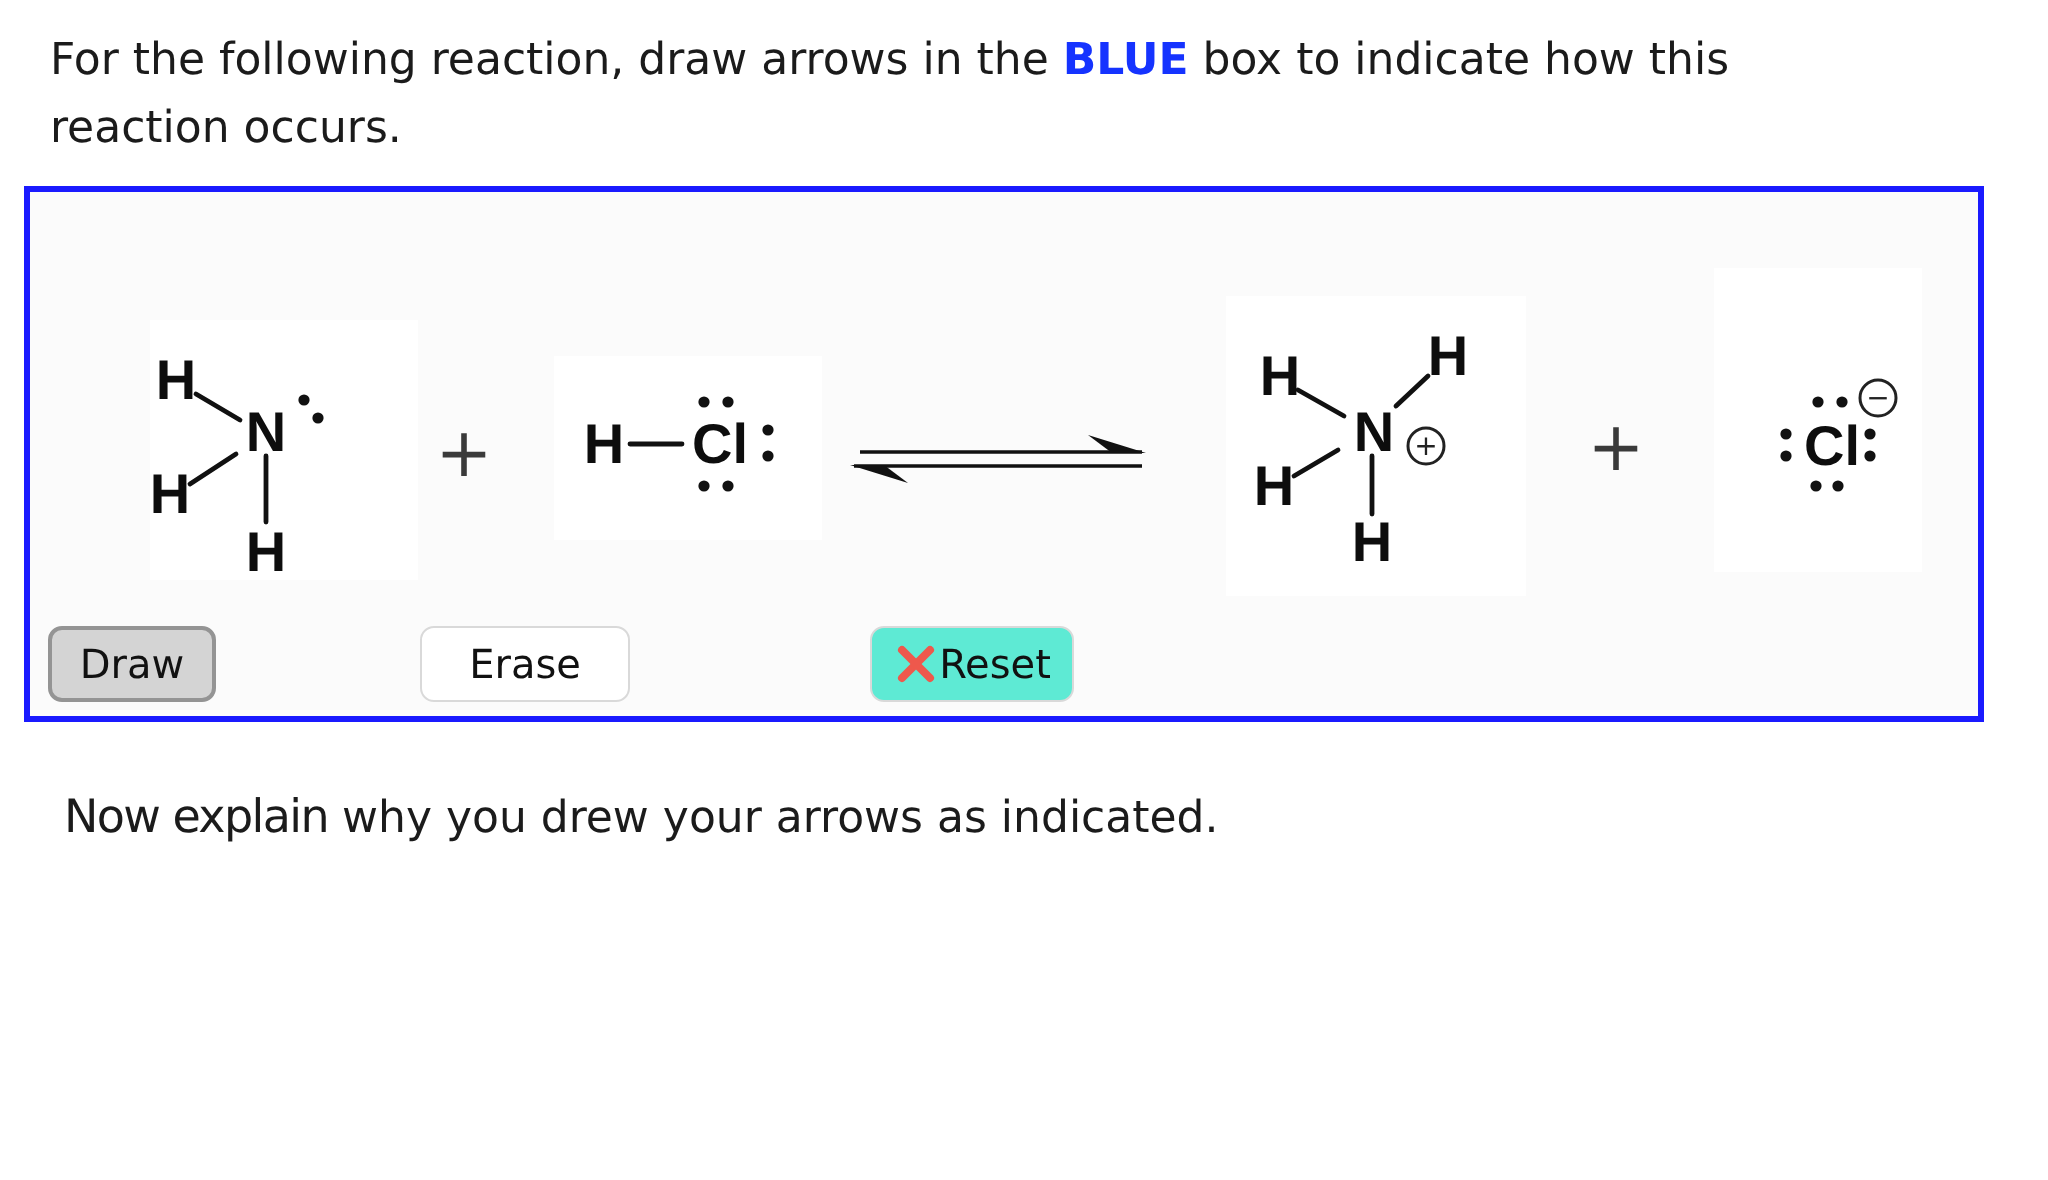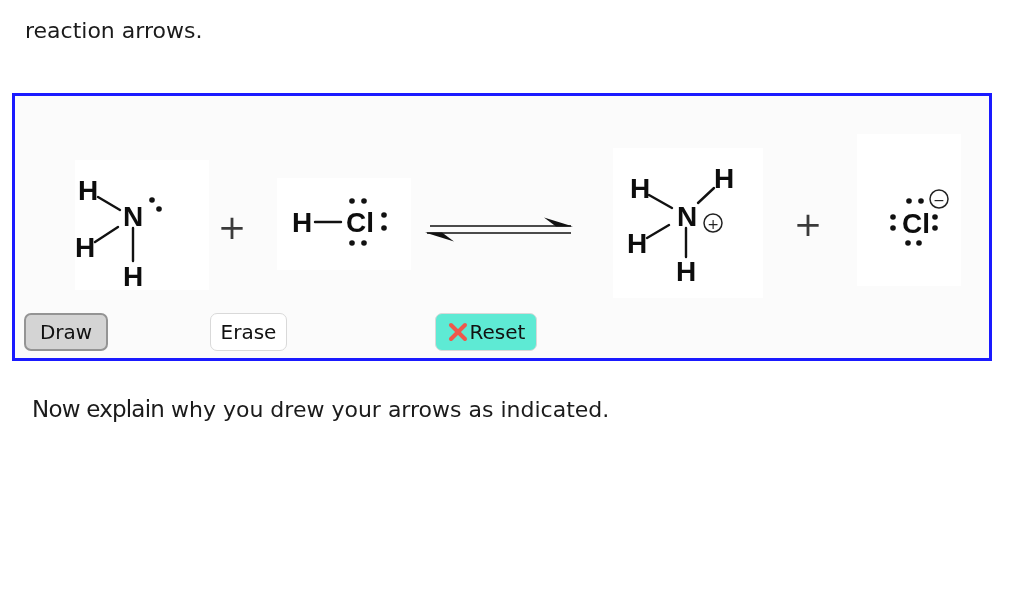--- a/index.html
+++ b/index.html
@@ -30,35 +30,36 @@
   .eqhead { fill:#111; stroke:none; }
   .canvas-rect { fill:#ffffff; }
 
   .btn {
     position:absolute; height:38px; box-sizing:border-box;
     display:flex; align-items:center; justify-content:center;
     font-size:20px; color:#111; border-radius:7px;
     font-family:"DejaVu Sans", sans-serif;
   }
   .btn-draw  { left:9px;   top:217px; width:84px;  background:#d4d4d4; border:2px solid #949494; }
-  .btn-erase { left:195px; top:217px; width:77px;  background:#ffffff; border:1.5px solid #d9d9d9; }
+  .btn-erase { left:195px; top:217px; width:105px;  background:#ffffff; border:1.5px solid #d9d9d9; }
   .btn-reset { left:420px; top:217px; width:102px; background:#5eead4; border:1.5px solid #d9d9d9; }
   .reset-x { width:22px; height:22px; margin-right:1px; flex:0 0 auto; }
 
   .followup {
     position:absolute; left:32px; top:396px;
     font-size:22px; color:#1b1b1b;
   }
   .followup .lead { font-size:23px; letter-spacing:-0.8px; }
 </style>
 </head>
 <body>
 
 <div class="instruction">
-  <div>reaction arrows.</div>
+  <div><span>For the following reaction, draw arrows in the </span><span class="hl">BLUE</span><span> box to indicate how this</span></div>
+  <div>reaction occurs.</div>
 </div>
 
 <div class="reaction-box">
 
   <svg class="reaction-svg" width="974" height="262" viewBox="0 0 974 262">
 
     <rect class="canvas-rect" x="60" y="64" width="134" height="130"></rect>
     <rect class="canvas-rect" x="262" y="82" width="134" height="92"></rect>
     <rect class="canvas-rect" x="598" y="52" width="150" height="150"></rect>
     <rect class="canvas-rect" x="842" y="38" width="104" height="152"></rect>

